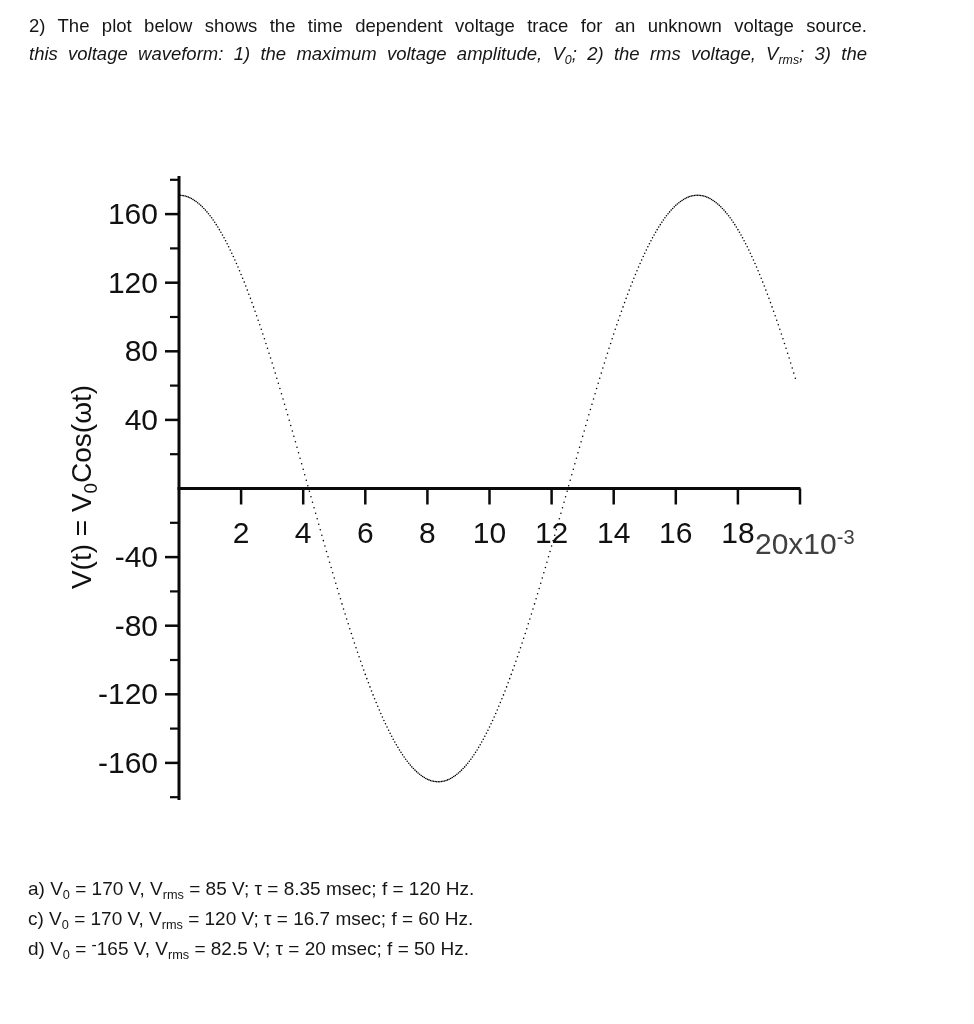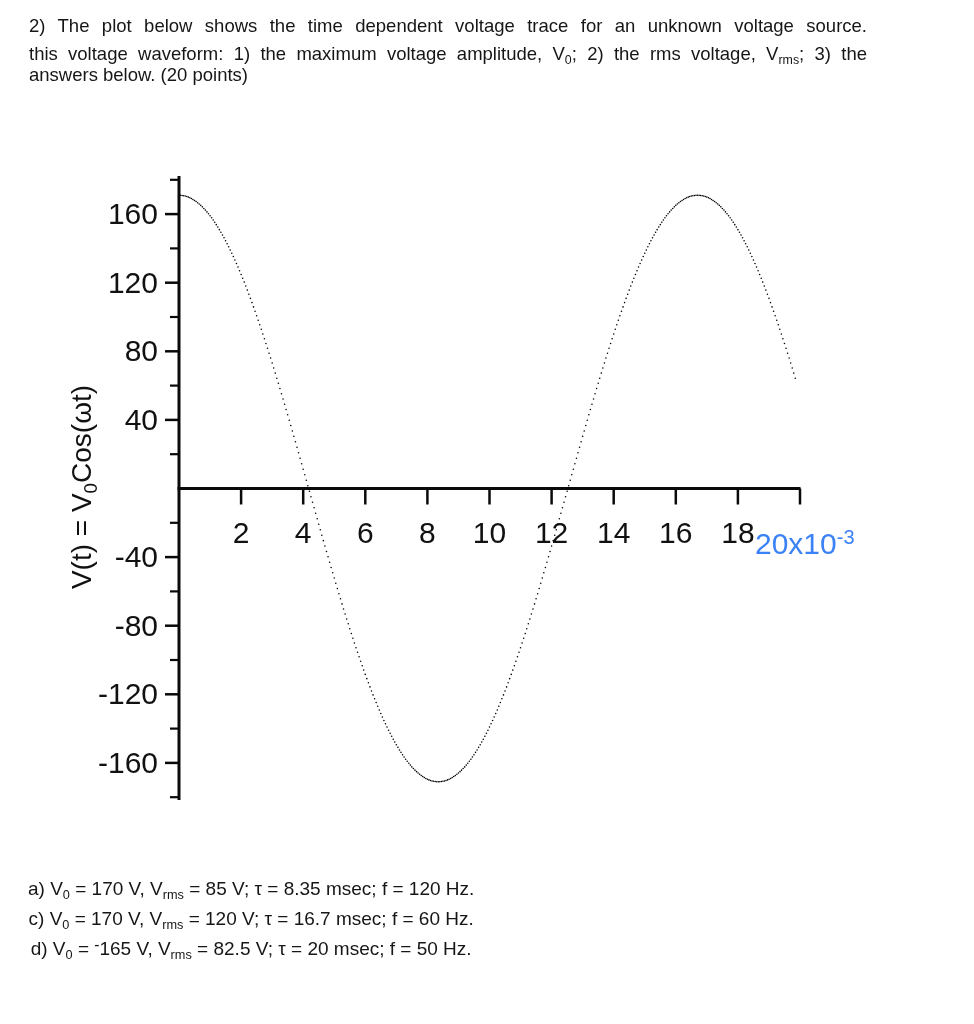--- a/index.html
+++ b/index.html
@@ -4,50 +4,49 @@
 <style>
   html,body{margin:0;padding:0;background:#ffffff;}
   .page{
     position:relative;width:974px;height:1024px;background:#ffffff;
     font-family:"Liberation Sans",sans-serif;color:#161616;overflow:hidden;
   }
   
   #question{position:absolute;left:29px;top:15px;width:838px;font-size:18.5px;line-height:21px;}
   .qline{text-align:justify;text-align-last:justify;}
   .qline.qlast{text-align-last:left;}
-  .qline.qgap{margin-top:7px;}
+  .qline.qgap{margin-top:7px;font-style:italic;}
   .sub{font-size:67%;vertical-align:-0.33em;line-height:0;}
   .sup{font-size:82%;vertical-align:0.33em;line-height:0;}
   
   .ylabel{
     position:absolute;left:82px;top:487px;
     transform:translate(-50%,-50%) rotate(-90deg);
     font-size:28px;white-space:nowrap;color:#111111;
   }
   .xlabel{
     position:absolute;left:706px;top:559px;transform:translateX(-50%);
     font-size:29px;color:#111111;white-space:nowrap;
   }
-  .xendlabel{position:absolute;left:755px;top:527px;font-size:30px;line-height:1;color:#3b82f6;white-space:nowrap;}
+  .xendlabel{position:absolute;left:755px;top:527px;font-size:30px;line-height:1;color:#404040;white-space:nowrap;}
   .xendlabel .exp{font-size:20px;vertical-align:10px;}
   
-  #answers{position:absolute;left:28px;top:874px;font-size:19px;line-height:30px;text-align:center;}
+  #answers{position:absolute;left:28px;top:874px;font-size:19px;line-height:30px;}
   .answer{white-space:nowrap;}
   svg.chart{position:absolute;left:0;top:0;pointer-events:none;}
   svg text{font-family:"Liberation Sans",sans-serif;fill:#111111;}
 </style>
 </head>
 <body>
 
 <div class="page">
 
   <div id="question">
       <div class="qline"><span>2) The plot below shows the time dependent voltage trace for an unknown voltage source.</span></div>
       <div class="qline qgap"><span>this voltage waveform: 1) the maximum voltage amplitude, V</span><span class="sub">0</span><span>; 2) the rms voltage, V</span><span class="sub">rms</span><span>; 3) the</span></div>
-      <div class="qline qlast"><span>answers below. (20 points)</span></div>
     </div>
 
   <svg id="chart-svg" class="chart" width="974" height="860" viewBox="0 0 974 860">
       <line x1="179" y1="176" x2="179" y2="800" stroke="#0a0a0a" stroke-width="3"></line>
       <line x1="177.5" y1="488.5" x2="800.5" y2="488.5" stroke="#0a0a0a" stroke-width="3"></line>
       <line x1="241.1" y1="488.5" x2="241.1" y2="504.5" stroke="#0a0a0a" stroke-width="2.5"></line>
       <line x1="303.2" y1="488.5" x2="303.2" y2="504.5" stroke="#0a0a0a" stroke-width="2.5"></line>
       <line x1="365.3" y1="488.5" x2="365.3" y2="504.5" stroke="#0a0a0a" stroke-width="2.5"></line>
       <line x1="427.4" y1="488.5" x2="427.4" y2="504.5" stroke="#0a0a0a" stroke-width="2.5"></line>
       <line x1="489.5" y1="488.5" x2="489.5" y2="504.5" stroke="#0a0a0a" stroke-width="2.5"></line>

